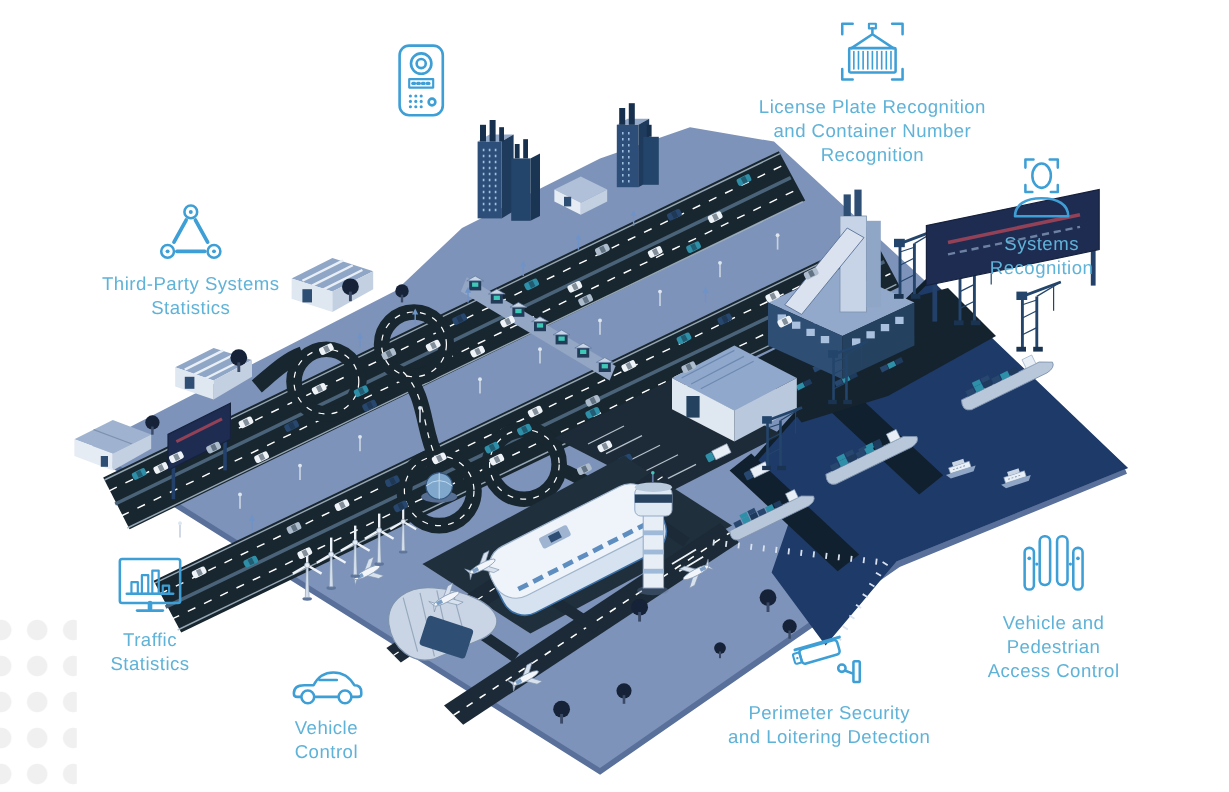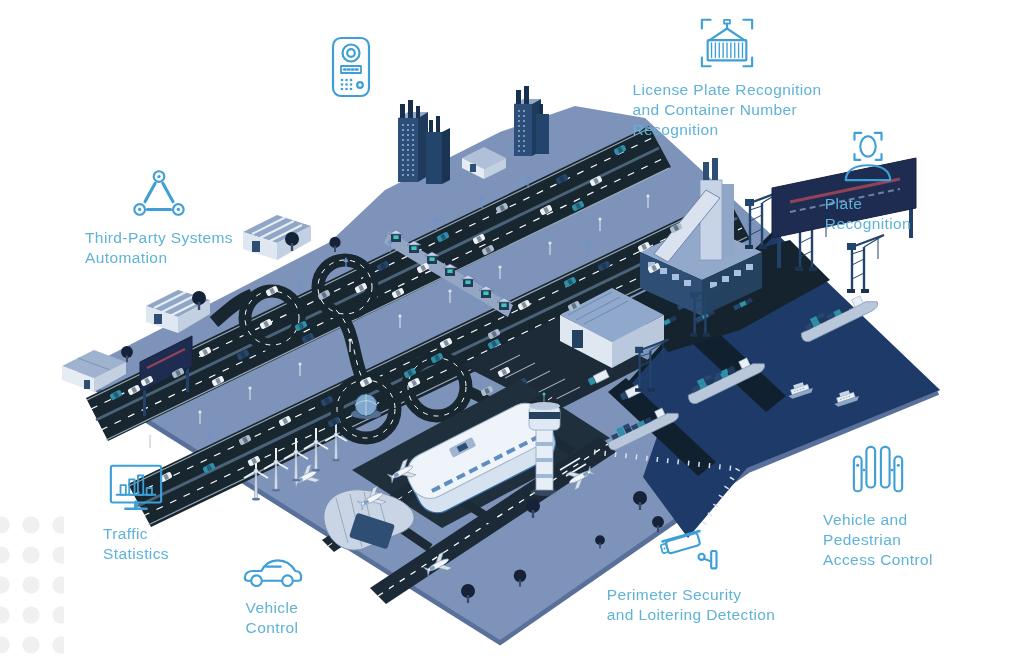--- a/index.html
+++ b/index.html
@@ -1,21 +1,21 @@
 <!DOCTYPE html>
 <html><head>
 <meta charset="utf-8">
 <style>
   html,body{margin:0;padding:0;background:#ffffff;}
   .stage{position:relative;width:1024px;height:660px;background:#ffffff;overflow:hidden;
          font-family:"Liberation Sans",sans-serif;}
   .scene{position:absolute;left:0;top:0;width:1024px;height:660px;}
   .feature{position:absolute;display:flex;flex-direction:column;align-items:center;gap:8px;}
   .feature-label{color:#5FB2D8;font-size:15.5px;line-height:1.3;letter-spacing:.4px;
-                 white-space:pre-line;}
+                 text-align:center;white-space:pre-line;}
   .fic{stroke:#3E9FD6;fill:none;stroke-width:2.2;stroke-linecap:round;stroke-linejoin:round;}
   .dots{position:absolute;left:-14px;bottom:-10px;width:78px;height:160px;opacity:.8;
         background-image:radial-gradient(circle,#ececec 8px,rgba(255,255,255,0) 9px);
         background-size:30px 30px;}
 </style>
 </head>
 <body>
 
 <div class="stage">
 
@@ -474,45 +474,45 @@
 and Container Number
 Recognition</div>
   </div>
 
   <div class="feature" style="left:793px;top:130px;width:150px">
     <svg class="fic" width="54" height="56" viewBox="0 0 56 58">
       <path d="M14 10 L14 3 L21 3 M35 3 L42 3 L42 10 M14 25 L14 31 L20 31 M36 31 L42 31 L42 25"></path>
       <ellipse cx="28" cy="17" rx="8" ry="10.5"></ellipse>
       <path d="M5 52 C5 42 14 36.5 28 36.5 C42 36.5 51 42 51 52 Z"></path>
     </svg>
-    <div class="feature-label">Plate
+    <div class="feature-label">Systems
 Recognition</div>
   </div>
 
   <div class="feature" style="left:69px;top:168px;width:180px">
     <svg class="fic" width="58" height="52" viewBox="0 0 60 52">
       <g stroke-width="3.2">
           <line x1="26" y1="15" x2="15.5" y2="34"></line>
           <line x1="18" y1="42" x2="42" y2="42"></line>
           <line x1="34" y1="15" x2="44.5" y2="34"></line>
         </g>
       <circle cx="30" cy="8" r="5.5"></circle>
         <circle cx="10" cy="42" r="5.5"></circle>
         <circle cx="50" cy="42" r="5.5"></circle>
       <g fill="#3E9FD6" stroke="none">
           <circle cx="30" cy="8" r="1.7"></circle>
           <circle cx="10" cy="42" r="1.7"></circle>
           <circle cx="50" cy="42" r="1.7"></circle>
         </g>
     </svg>
     <div class="feature-label">Third-Party Systems
-Automation</div>
-  </div>
-
-  <div class="feature" style="left:66px;top:462px;width:140px">
+Statistics</div>
+  </div>
+
+  <div class="feature" style="left:55px;top:462px;width:140px">
     <svg class="fic" width="58" height="54" viewBox="0 0 60 54">
       <rect x="4" y="3" width="52" height="38" rx="2"></rect>
       <line x1="10" y1="33" x2="50" y2="33"></line>
       <g stroke-width="1.9">
           <rect x="14" y="23" width="5.5" height="10"></rect>
           <rect x="23" y="17" width="5.5" height="16"></rect>
           <rect x="32" y="13" width="5.5" height="20"></rect>
           <rect x="41" y="26" width="5.5" height="7"></rect>
         </g>
       <line x1="30" y1="41" x2="30" y2="46" stroke-width="4"></line>

